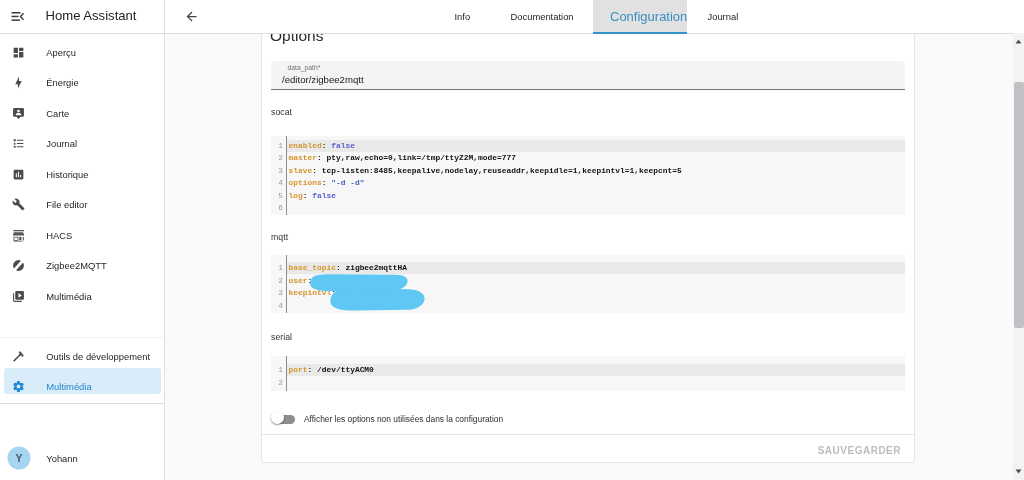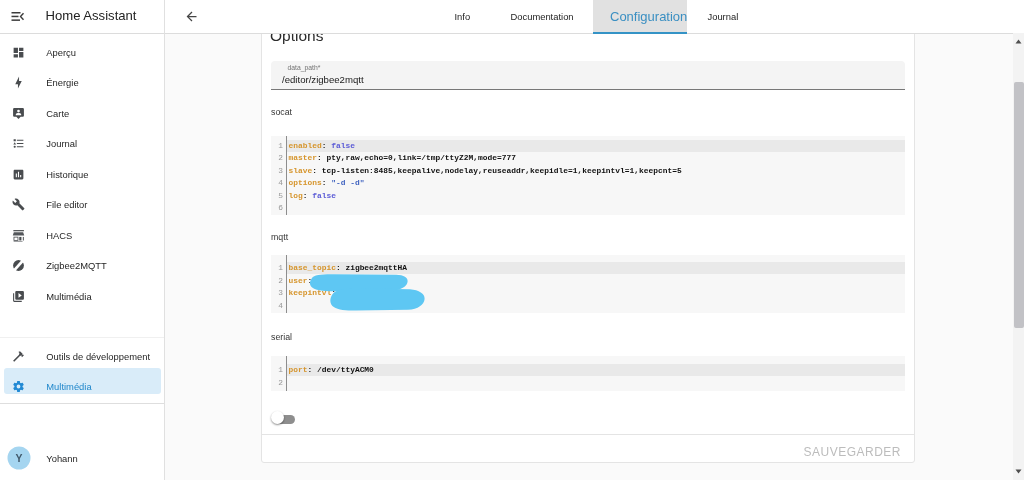--- a/index.html
+++ b/index.html
@@ -38,21 +38,21 @@
   .str { color:#4164c0; }
 
   
   #track { position:absolute; left:14px; top:401px; width:19px; height:8.5px;
     background:#8e8e8e; border-radius:5px; }
   #thumb { position:absolute; left:9px; top:397px; width:13px; height:13px;
     background:#fff; border-radius:50%; box-shadow:0 1px 2px rgba(0,0,0,.45); }
   #toglab { position:absolute; left:42px; top:399.5px; font-size:8.4px; line-height:10px; color:#2e2e2e; }
 
   #botdiv { position:absolute; left:0; right:0; top:419.5px; height:1px; background:#e4e4e4; }
-  #savebtn { position:absolute; right:13px; top:430.5px; font-size:12px; font-weight:normal;
+  #savebtn { position:absolute; right:13px; top:430.5px; font-size:10px; font-weight:bold;
     letter-spacing:0.5px; color:#bcbcbc; }
 
   
   #header { position:absolute; left:0; top:0; width:1024px; height:34px; background:#fff;
     border-bottom:1px solid #dcdcdc; z-index:5; }
   #tabbg { position:absolute; left:593px; top:0; width:94px; height:32px; background:#e1e1e1; }
   #tabline { position:absolute; left:593px; top:31.7px; width:94px; height:2.4px; background:#3493c6; }
   .tab { position:absolute; top:10.5px; font-size:9.4px; line-height:11px; color:#242424; }
   #title { position:absolute; left:45.5px; top:9px; font-size:13.1px; line-height:13px; color:#232323; }
 
@@ -151,20 +151,21 @@
             <span class="txt"><span class="k">port</span>: /dev/ttyACM0</span>
           </div>
         <div class="row" style="top:20.7px">
             <span class="num">2</span>
             <span class="txt"></span>
           </div>
       </div>
 
       <div id="track"></div>
       <div id="thumb"></div>
+      <div id="toglab">Afficher les options non utilisées dans la configuration</div>
       <div id="botdiv"></div>
       <div id="savebtn">SAUVEGARDER</div>
     </div>
   </div>
 
   <div id="header">
     <svg class="abs" style="left:184px;top:8.5px" width="15" height="15" viewBox="0 0 24 24">
       <path d="M20,11V13H8L13.5,18.5L12.08,19.92L4.16,12L12.08,4.08L13.5,5.5L8,11H20Z" fill="#454545"></path>
     </svg>
     <div id="tabbg"></div>

